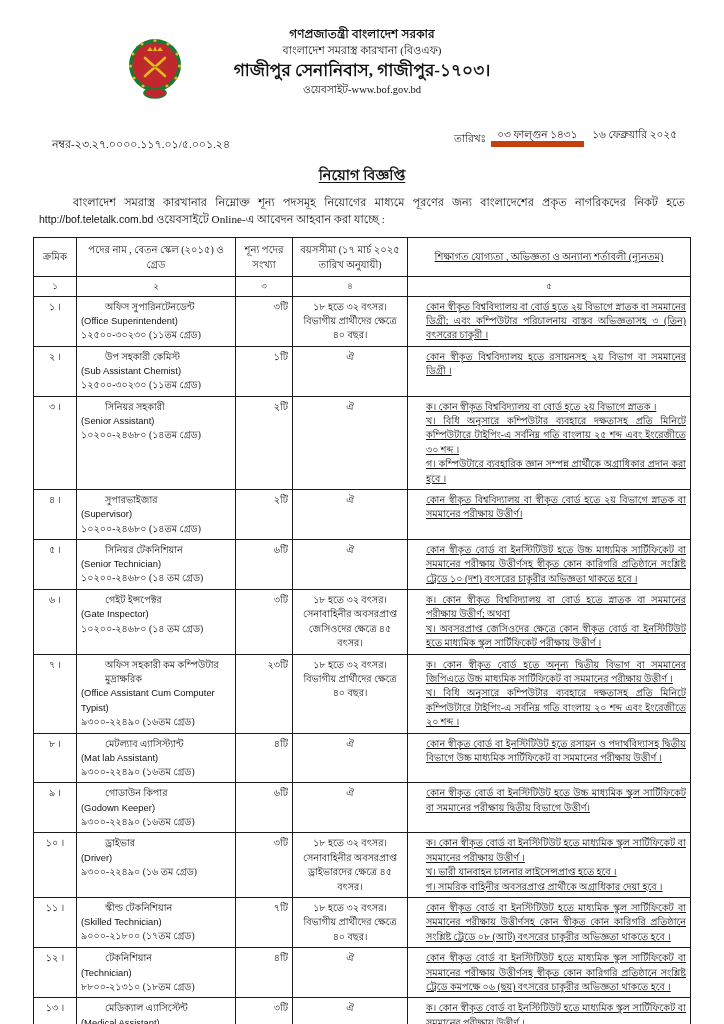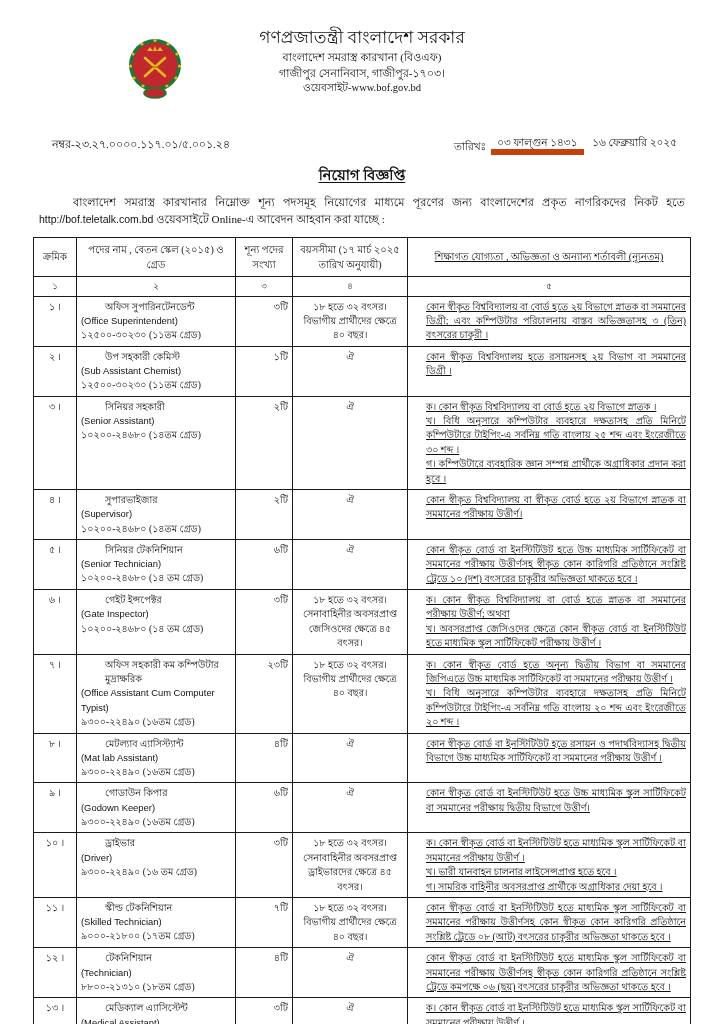--- a/index.html
+++ b/index.html
@@ -34,50 +34,51 @@
     left: 93px;
     top: 10px;
     width: 58px;
     height: 66px;
   }
   .header-text {
     text-align: center;
     line-height: 1.42;
   }
   .gov-line {
-    font-size: 17px;
-    font-weight: normal;
+    font-size: 12px;
+    font-weight: bold;
     letter-spacing: .1px;
   }
   .org-line {
     font-size: 11px;
   }
   .addr-line {
-    font-size: 11px;
+    font-size: 17px;
+    font-weight: bold;
   }
   .web-line {
     font-size: 10.5px;
   }
 
   
   .memo-row {
     position: relative;
     height: 40px;
     margin-top: 10px;
   }
   .memo-no {
     position: absolute;
     left: 19px;
     top: 14px;
     font-size: 11px;
   }
   .date-block {
     position: absolute;
     right: 8px;
-    top: 8px;
+    top: 0px;
     display: flex;
     align-items: center;
     font-size: 10.5px;
   }
   .date-label {
     margin-right: 5px;
     padding-top: 9px;
   }
   .date-stack {
     text-align: center;

